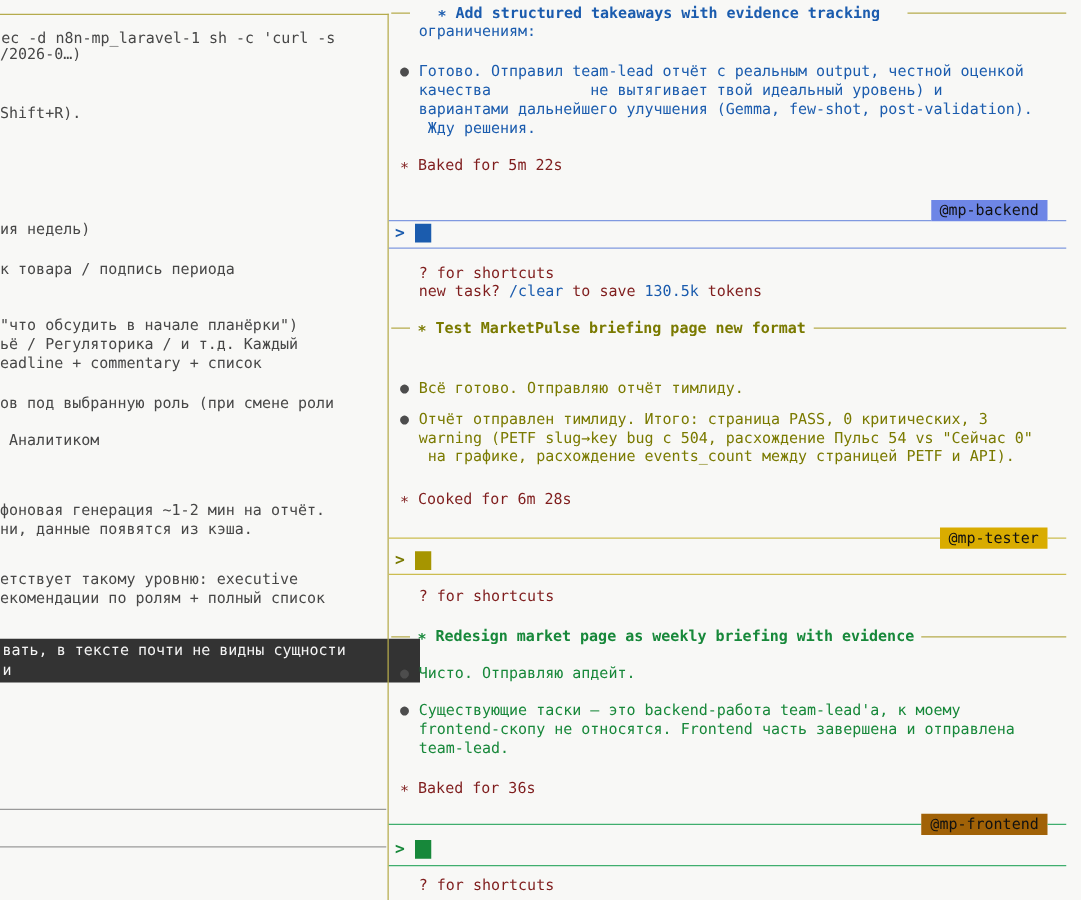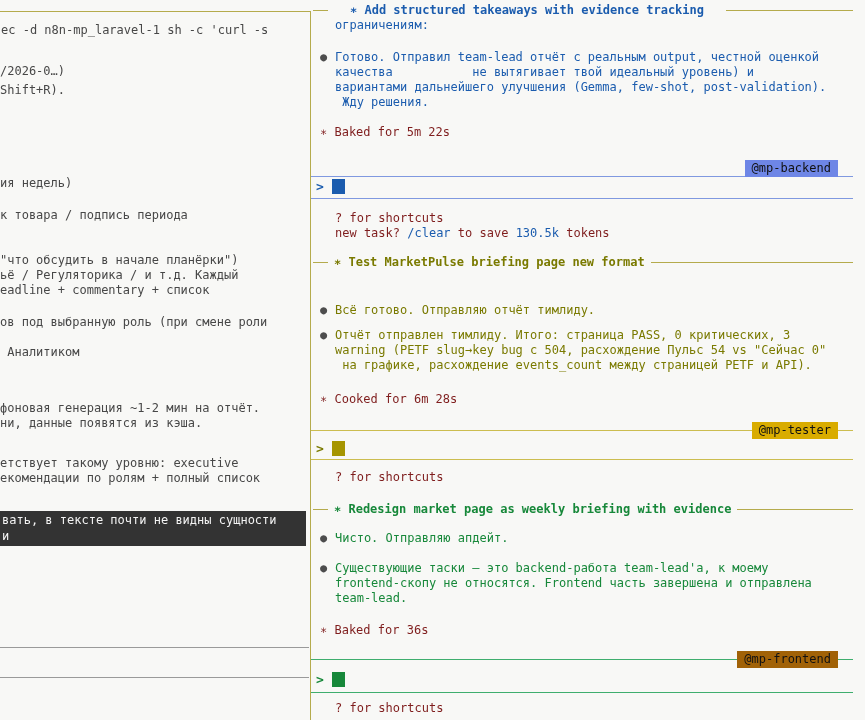--- a/index.html
+++ b/index.html
@@ -16,21 +16,21 @@
     font:12px/15px "DejaVu Sans Mono","Liberation Mono",monospace;
   }
   .left-text{color:#474747;}
   .grey{color:#7f1d1d;}
   .bullet{color:#4d4d4d;}
   .blue{color:#1b5cae;gap:16px;}
   .olive{color:#7a7a00;}
   .green{color:#17883a;}
   .hrule{position:absolute;height:1px;}
   .vrule{position:absolute;width:1px;}
-  .hl-block{position:absolute;left:0;top:511px;width:306px;height:35px;background:#333333;}
+  .hl-block{position:absolute;left:0;top:511px;width:336px;height:35px;background:#333333;}
   .hl-line{position:absolute;left:2px;white-space:pre;font:12px/15px "DejaVu Sans Mono","Liberation Mono",monospace;color:#f4f4f4;}
   .hdr{
     position:absolute;left:313px;width:540px;height:15px;
     display:flex;align-items:center;
     font:bold 12px/15px "DejaVu Sans Mono","Liberation Mono",monospace;
     white-space:pre;
   }
   .hdr .dash{width:15px;height:1px;background:#b5ab4c;flex:none;}
   .hdr .title{padding:0 6px;}
   .hdr .rule{flex:1;height:1px;background:#b5ab4c;}
@@ -49,21 +49,21 @@
 </style>
 </head>
 <body>
 
 <div class="screen">
 
   <div>
     <div class="hrule" style="left:0;top:11px;width:311px;background:#b5ab4c;"></div>
 
     <div class="line left-text" style="left:1px;top:23px;">ec -d n8n-mp_laravel-1 sh -c 'curl -s</div>
-    <div class="line left-text" style="left:0;top:36px;margin-top:28px;">/2026-0…)</div>
+    <div class="line left-text" style="left:0;top:36px;">/2026-0…)</div>
     <div class="line left-text" style="left:0;top:83px;">Shift+R).</div>
     <div class="line left-text" style="left:0;top:176px;">ия недель)</div>
     <div class="line left-text" style="left:0;top:208px;">к товара / подпись периода</div>
     <div class="line left-text" style="left:0;top:253px;">"что обсудить в начале планёрки")</div>
     <div class="line left-text" style="left:0;top:268px;">ьё / Регуляторика / и т.д. Каждый</div>
     <div class="line left-text" style="left:0;top:283px;">eadline + commentary + список</div>
     <div class="line left-text" style="left:0;top:315px;">ов под выбранную роль (при смене роли</div>
     <div class="line left-text" style="left:0;top:345px;"> Аналитиком</div>
     <div class="line left-text" style="left:0;top:401px;">фоновая генерация ~1-2 мин на отчёт.</div>
     <div class="line left-text" style="left:0;top:416px;">ни, данные появятся из кэша.</div>

